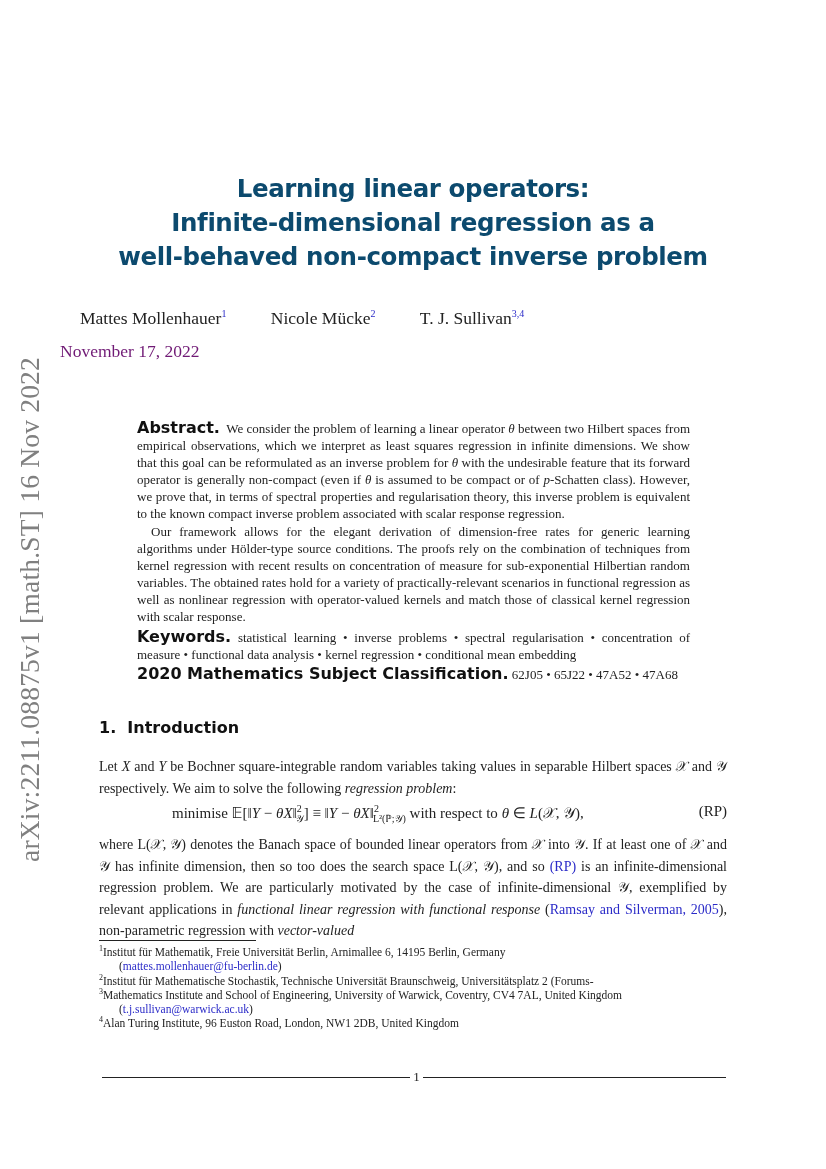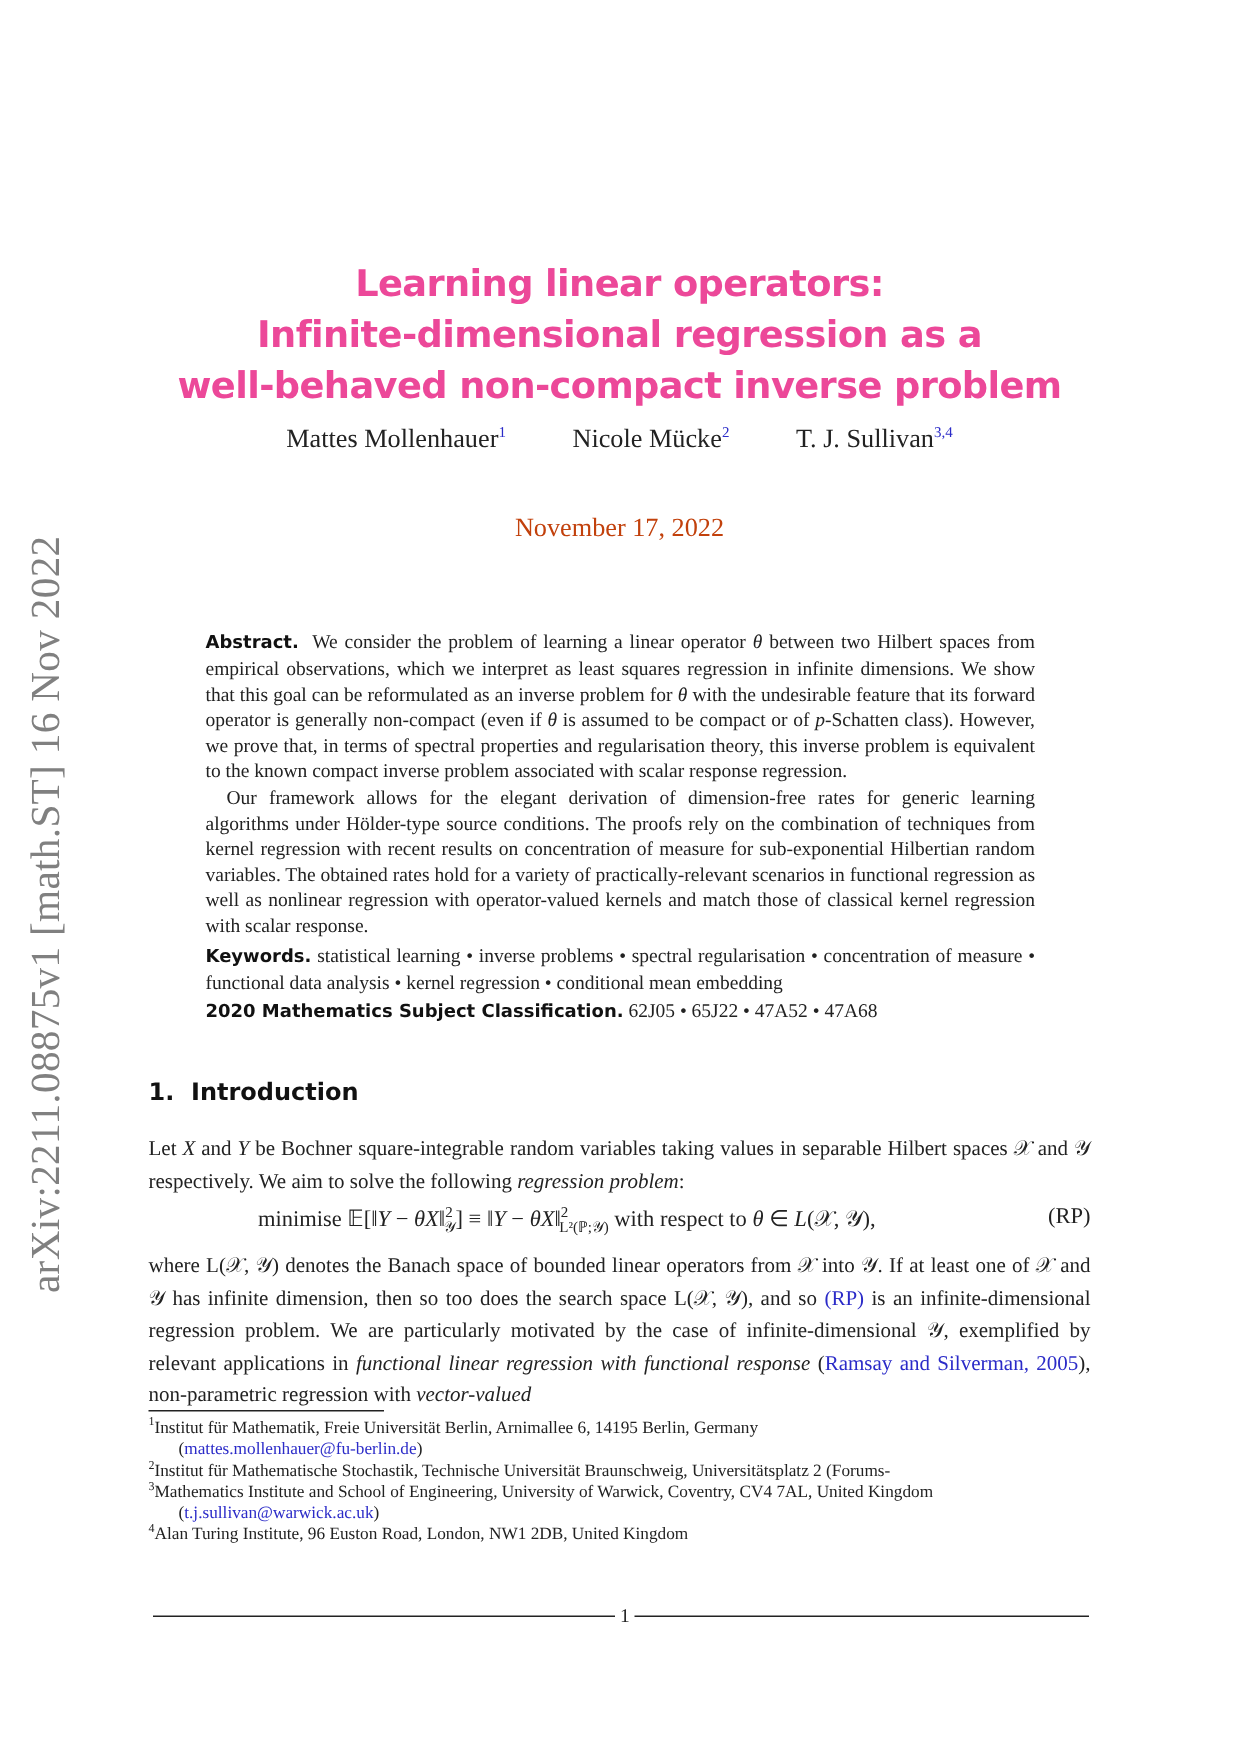--- a/index.html
+++ b/index.html
@@ -13,40 +13,40 @@
   #arxiv-stamp {
     position: absolute; left: 8px; top: 862px; width: 560px; height: 44px;
     transform-origin: 0 0; transform: rotate(-90deg);
     font-family: "Liberation Serif", serif; font-size: 27.5px; color: #808080;
     white-space: nowrap; letter-spacing: 0.2px; line-height: 44px;
   }
 
   #title {
     position: absolute; left: 60px; width: 706px; top: 172px; text-align: center;
     font-family: "DejaVu Sans", sans-serif; font-weight: bold; font-size: 24.5px; line-height: 34px;
-    color: #ec4899; letter-spacing: -0.4px;
+    color: #0c4a6e; letter-spacing: -0.4px;
   }
   #authors {
-    position: absolute; left: 60px; width: 706px; top: 282px; text-align: center;
+    position: absolute; left: 60px; width: 706px; top: 308px; 
     font-family: "Liberation Serif", serif; font-size: 17.5px; color: #222;
   }
   #authors .author { display: inline-block; margin: 0 20px; }
   #date {
-    position: absolute; left: 60px; width: 706px; top: 341px; text-align: center;
-    font-family: "Liberation Serif", serif; font-size: 17.5px; color: #c2410c;
+    position: absolute; left: 60px; width: 706px; top: 341px; 
+    font-family: "Liberation Serif", serif; font-size: 17.5px; color: #701a75;
   }
 
   #abstract {
     position: absolute; left: 137px; width: 553px; top: 419px;
     font-family: "Liberation Serif", serif; font-size: 13px; line-height: 17.1px; text-align: justify;
     color: #222;
   }
   #abstract p { margin: 0; }
   #abstract p.indent { text-indent: 14px; }
-  .hdr { font-family: "DejaVu Sans", sans-serif; font-weight: bold; font-size: 12px; color: #111; }
+  .hdr { font-family: "DejaVu Sans", sans-serif; font-weight: bold; font-size: 16px; color: #111; }
   #keywords { margin-top: 3px !important; }
   #msc { margin-top: 2px !important; }
 
   #section-heading {
     position: absolute; left: 99px; top: 718px;
     font-family: "DejaVu Sans", sans-serif; font-weight: bold; font-size: 16px; color: #111;
   }
   .body-text {
     position: absolute; left: 99px; width: 628px;
     font-family: "Liberation Serif", serif; font-size: 14px; line-height: 21.6px; text-align: justify; color: #222;

